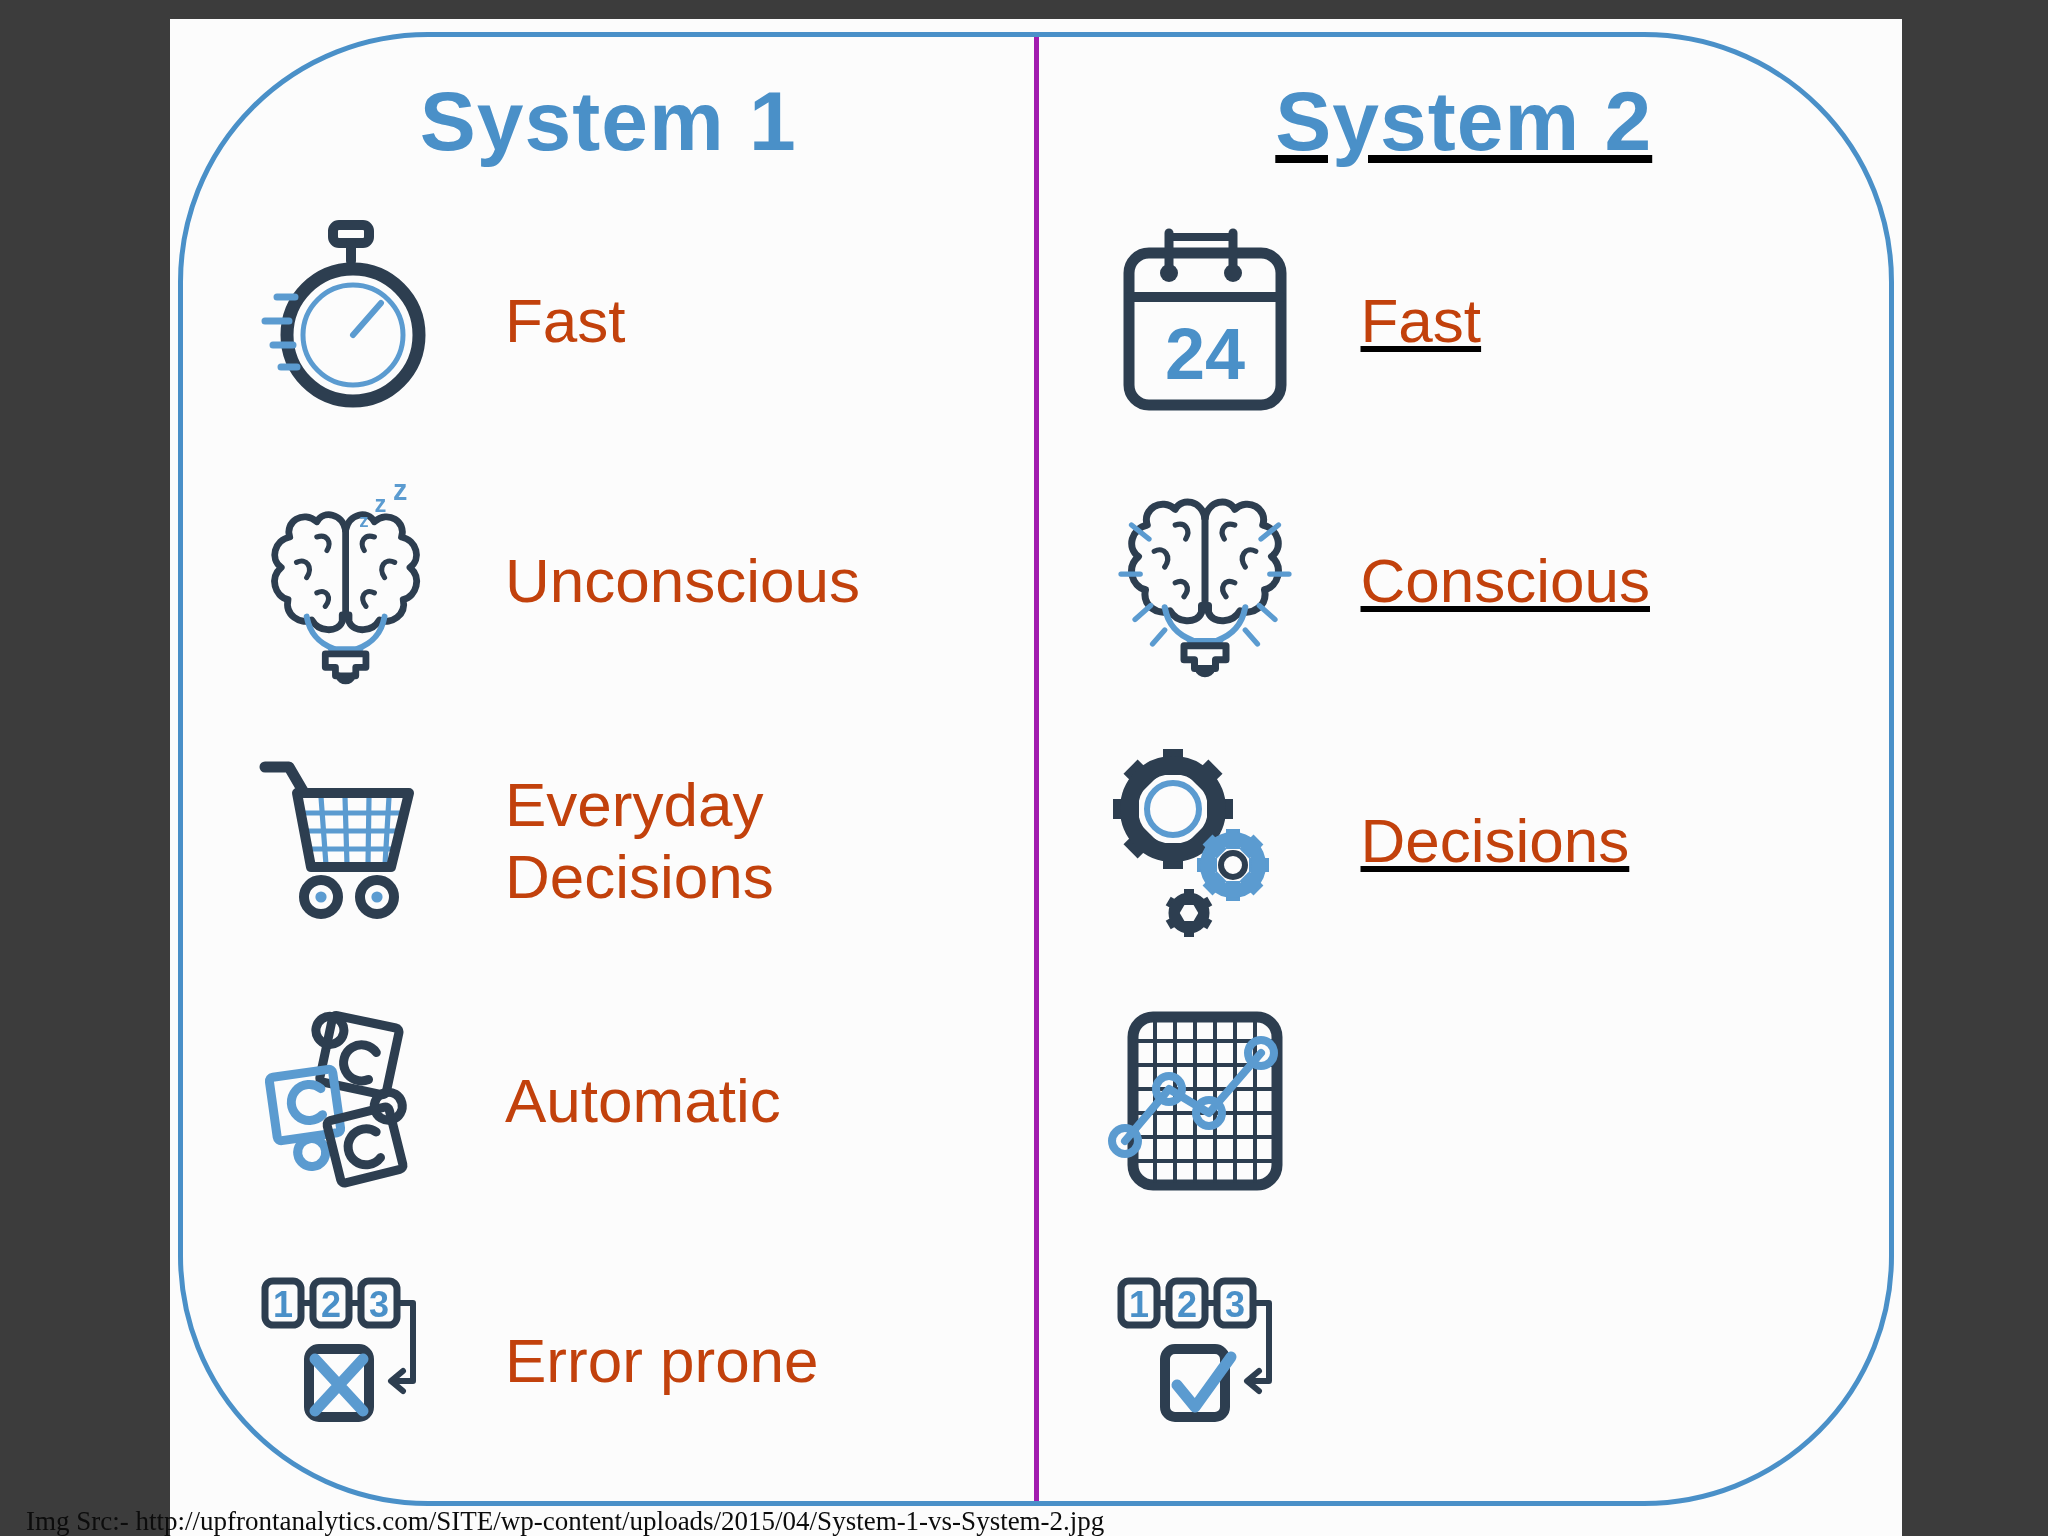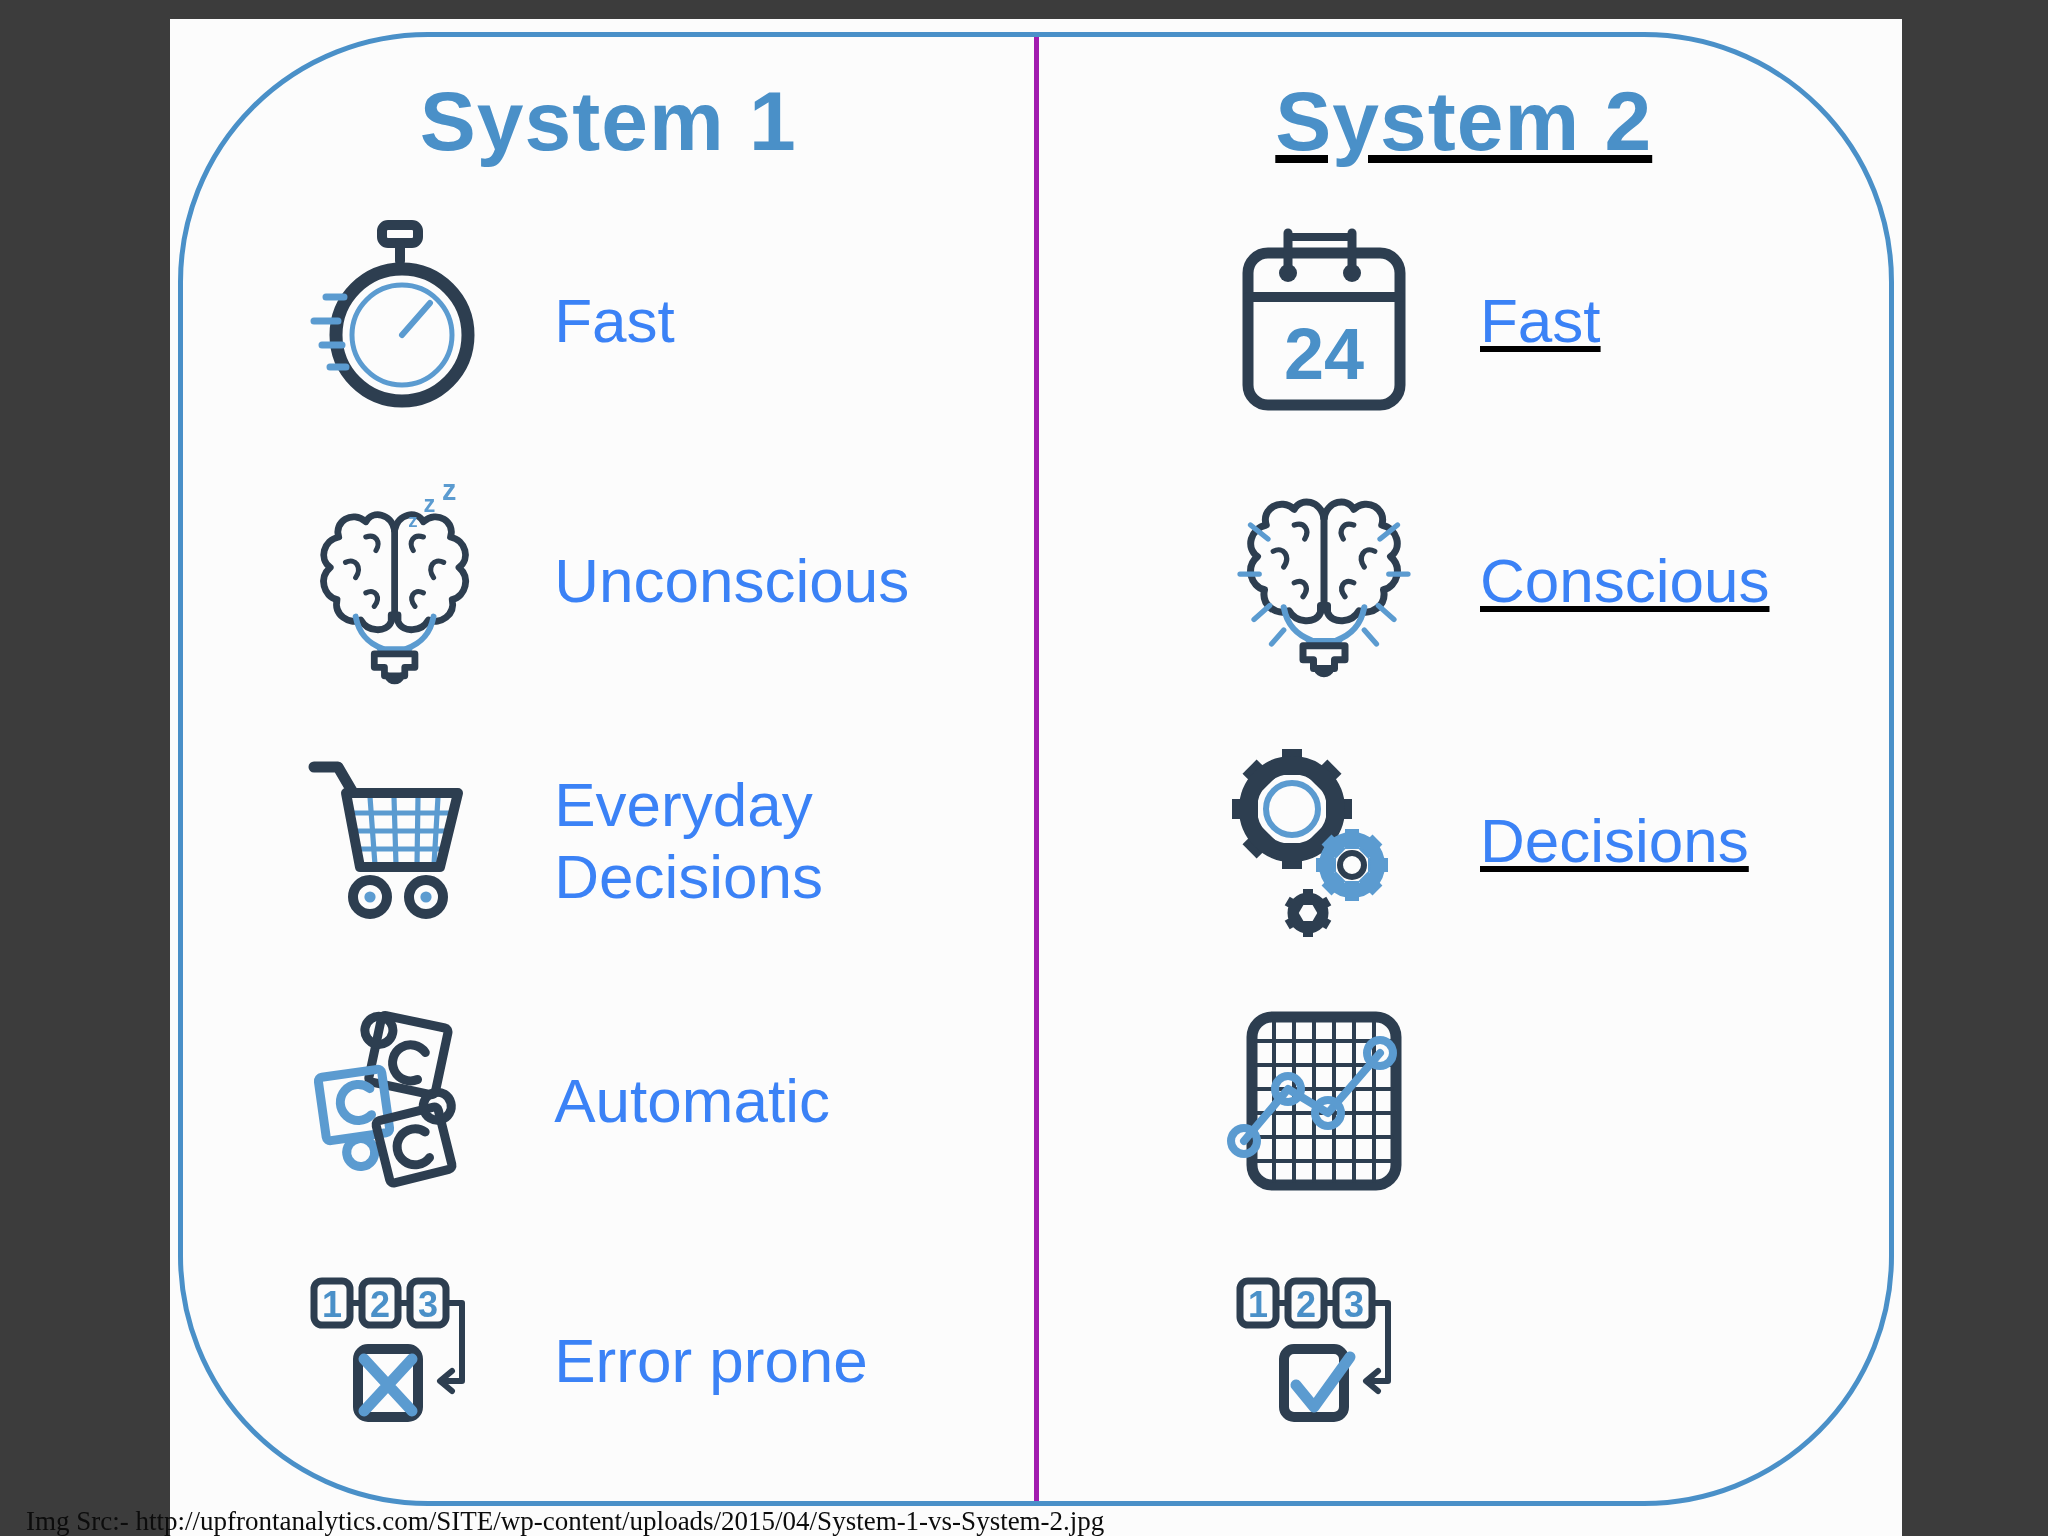--- a/index.html
+++ b/index.html
@@ -10,37 +10,37 @@
   }
   .slide {
     position:absolute; left:170px; top:19px;
     width:1732px; height:1517px; background:#fcfcfc;
   }
   .frame {
     position:absolute; left:8px; top:13px; right:8px; bottom:30px;
     border:5px solid #4a90c8; border-radius:250px;
     display:flex; overflow:hidden;
   }
-  .column { flex:1 1 0; min-width:0; display:flex; flex-direction:column;align-items:center; }
+  .column { flex:1 1 0; min-width:0; display:flex; flex-direction:column; }
   .column.right { border-left:5px solid #a21caf;text-decoration:underline; }
   .col-title {
     height:140px; padding-top:36px; box-sizing:border-box;
     text-align:center; font-size:84px; font-weight:bold;
     color:#4a90c8; letter-spacing:1px;
   }
   .rows { flex:1; display:flex; flex-direction:column; padding:14px 0 10px; }
   .row { flex:1; display:flex; align-items:center; }
   .icon-box {
     flex:0 0 auto; width:200px; height:210px; margin-left:66px;
     display:flex; align-items:center; justify-content:center;
   }
   .icon-box svg { width:100%; height:100%; }
   .row-label {
     margin-left:56px; max-width:430px;
-    font-size:62px; line-height:1.16; color:#3b82f6;
+    font-size:62px; line-height:1.16; color:#c2410c;
   }
   .caption {
     position:absolute; left:26px; top:1492px;
     font-family:"Liberation Serif", serif;
     font-size:27px; color:#0c0c0c; white-space:nowrap;margin-top:14px;
   }
   
   .sd { stroke:#2d3e50; fill:none; stroke-linecap:round; stroke-linejoin:round; }
   .sb { stroke:#5b9bd0; fill:none; stroke-linecap:round; stroke-linejoin:round; }
   .fd { fill:#2d3e50; stroke:none; }

